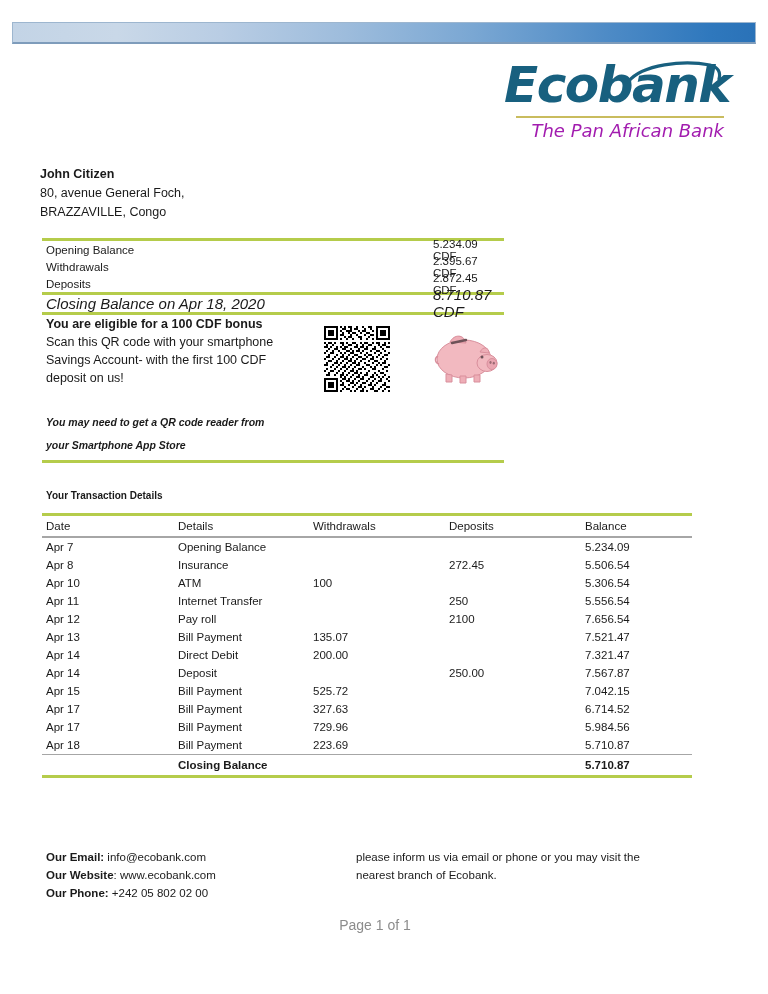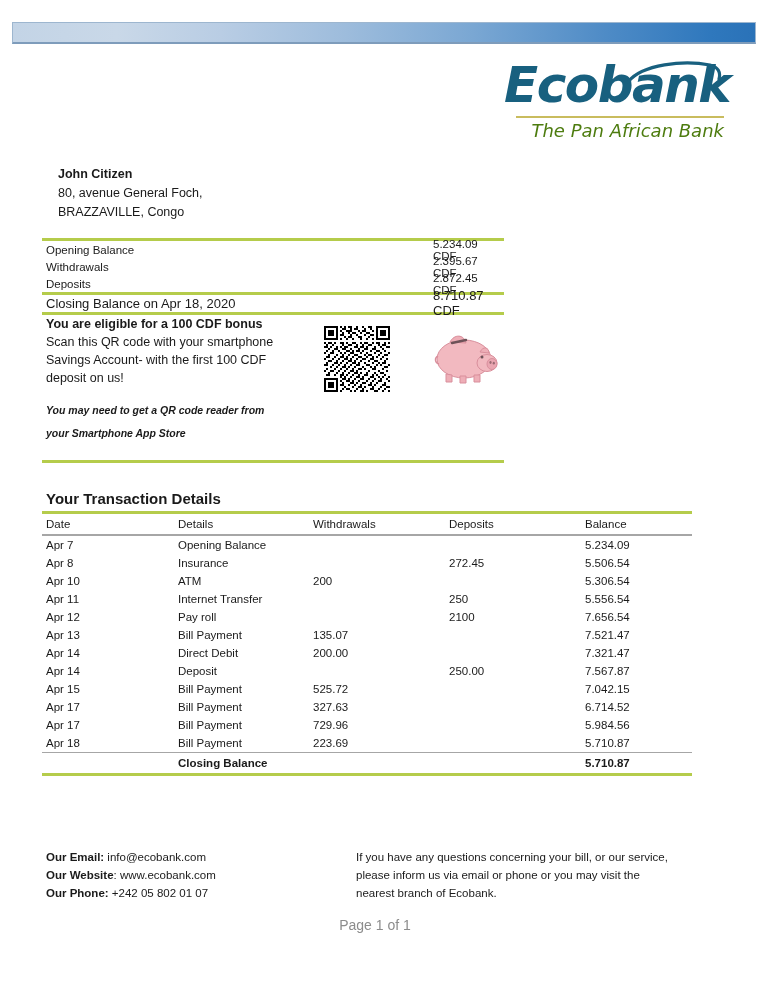--- a/index.html
+++ b/index.html
@@ -78,30 +78,30 @@
   .logo-rule {
     margin: 1px 0 2px auto;
     width: 208px;
     height: 2px;
     background: #c9bc5e;
   }
   .logo-tag {
     font-family: "DejaVu Sans", sans-serif;
     font-style: italic;
     font-size: 18px;
-    color: #4d7c0f;
+    color: #a21caf;
     letter-spacing: 0px;
     display: block;
     text-align: right;
   }
 
   
   .customer {
     position: absolute;
-    left: 58px;
+    left: 40px;
     top: 165px;
     font-size: 12.5px;
     line-height: 19px;
   }
   .customer .name { font-weight: bold; }
 
   
   .summary {
     position: absolute;
     left: 42px;
@@ -115,21 +115,21 @@
     width: 100%;
   }
   .rule-green.thin { height: 2.5px; }
   .summary-row {
     display: flex;
     height: 17px;
     align-items: center;
   }
   .summary-row .lbl { width: 375px; padding-left: 4px; }
   .summary-row .val { flex: 1; margin-left: 12px; }
-  .summary-row.closing { font-size: 13px; }
+  .summary-row.closing { font-size: 15px; font-style: italic; }
 
   
   .bonus {
     position: absolute;
     left: 42px;
     top: 312px;
     width: 462px;
   }
   .bonus-body {
     position: relative;
@@ -147,21 +147,21 @@
     font-size: 12.5px;
     line-height: 18px;
     width: 248px;
   }
   .bonus-note {
     font-size: 10.5px;
     font-style: italic;
     font-weight: bold;
     line-height: 15px;
     width: 248px;
-    margin-top: 16px;
+    margin-top: 28px;
     color: #1a1a1a;
   }
   .qr {
     position: absolute;
     left: 282px;
     top: 14px;
     width: 66px;
     height: 66px;
   }
   .piggy {
@@ -173,24 +173,24 @@
   }
 
   
   .tx {
     position: absolute;
     left: 42px;
     top: 490px;
     width: 650px;
   }
   .tx-title {
-    font-size: 15px;
+    font-size: 10px;
     font-weight: bold;
     padding-left: 4px;
-    padding-bottom: 4px;
+    padding-bottom: 12px;
   }
   .rule-gray {
     height: 1.5px;
     background: #a6a6a6;
     width: 100%;
   }
   .tx-row {
     display: flex;
     height: 18px;
     align-items: center;
@@ -604,21 +604,21 @@
     <div class="tx-row">
       <span class="c-date">Apr 8</span>
       <span class="c-details">Insurance</span>
       <span class="c-with"></span>
       <span class="c-dep">272.45</span>
       <span class="c-bal">5.506.54</span>
     </div>
     <div class="tx-row">
       <span class="c-date">Apr 10</span>
       <span class="c-details">ATM</span>
-      <span class="c-with">200</span>
+      <span class="c-with">100</span>
       <span class="c-dep"></span>
       <span class="c-bal">5.306.54</span>
     </div>
     <div class="tx-row">
       <span class="c-date">Apr 11</span>
       <span class="c-details">Internet Transfer</span>
       <span class="c-with"></span>
       <span class="c-dep">250</span>
       <span class="c-bal">5.556.54</span>
     </div>
@@ -695,25 +695,24 @@
       <div class="foot-left">
         <div>
           <b>Our Email:</b>
           <span>info@ecobank.com</span>
         </div>
         <div>
           <b>Our Website</b><span>: www.ecobank.com</span>
         </div>
         <div>
           <b>Our Phone:</b>
-          <span>+242 05 802 01 07</span>
+          <span>+242 05 802 02 00</span>
         </div>
       </div>
       <div class="foot-right">
-        <div>If you have any questions concerning your bill, or our service,</div>
         <div>please inform us via email or phone or you may visit the</div>
         <div>nearest branch of Ecobank.</div>
       </div>
     </div>
     <div class="page-num">Page 1 of 1</div>
   </div>
 
 </div>
 
 </body></html>

